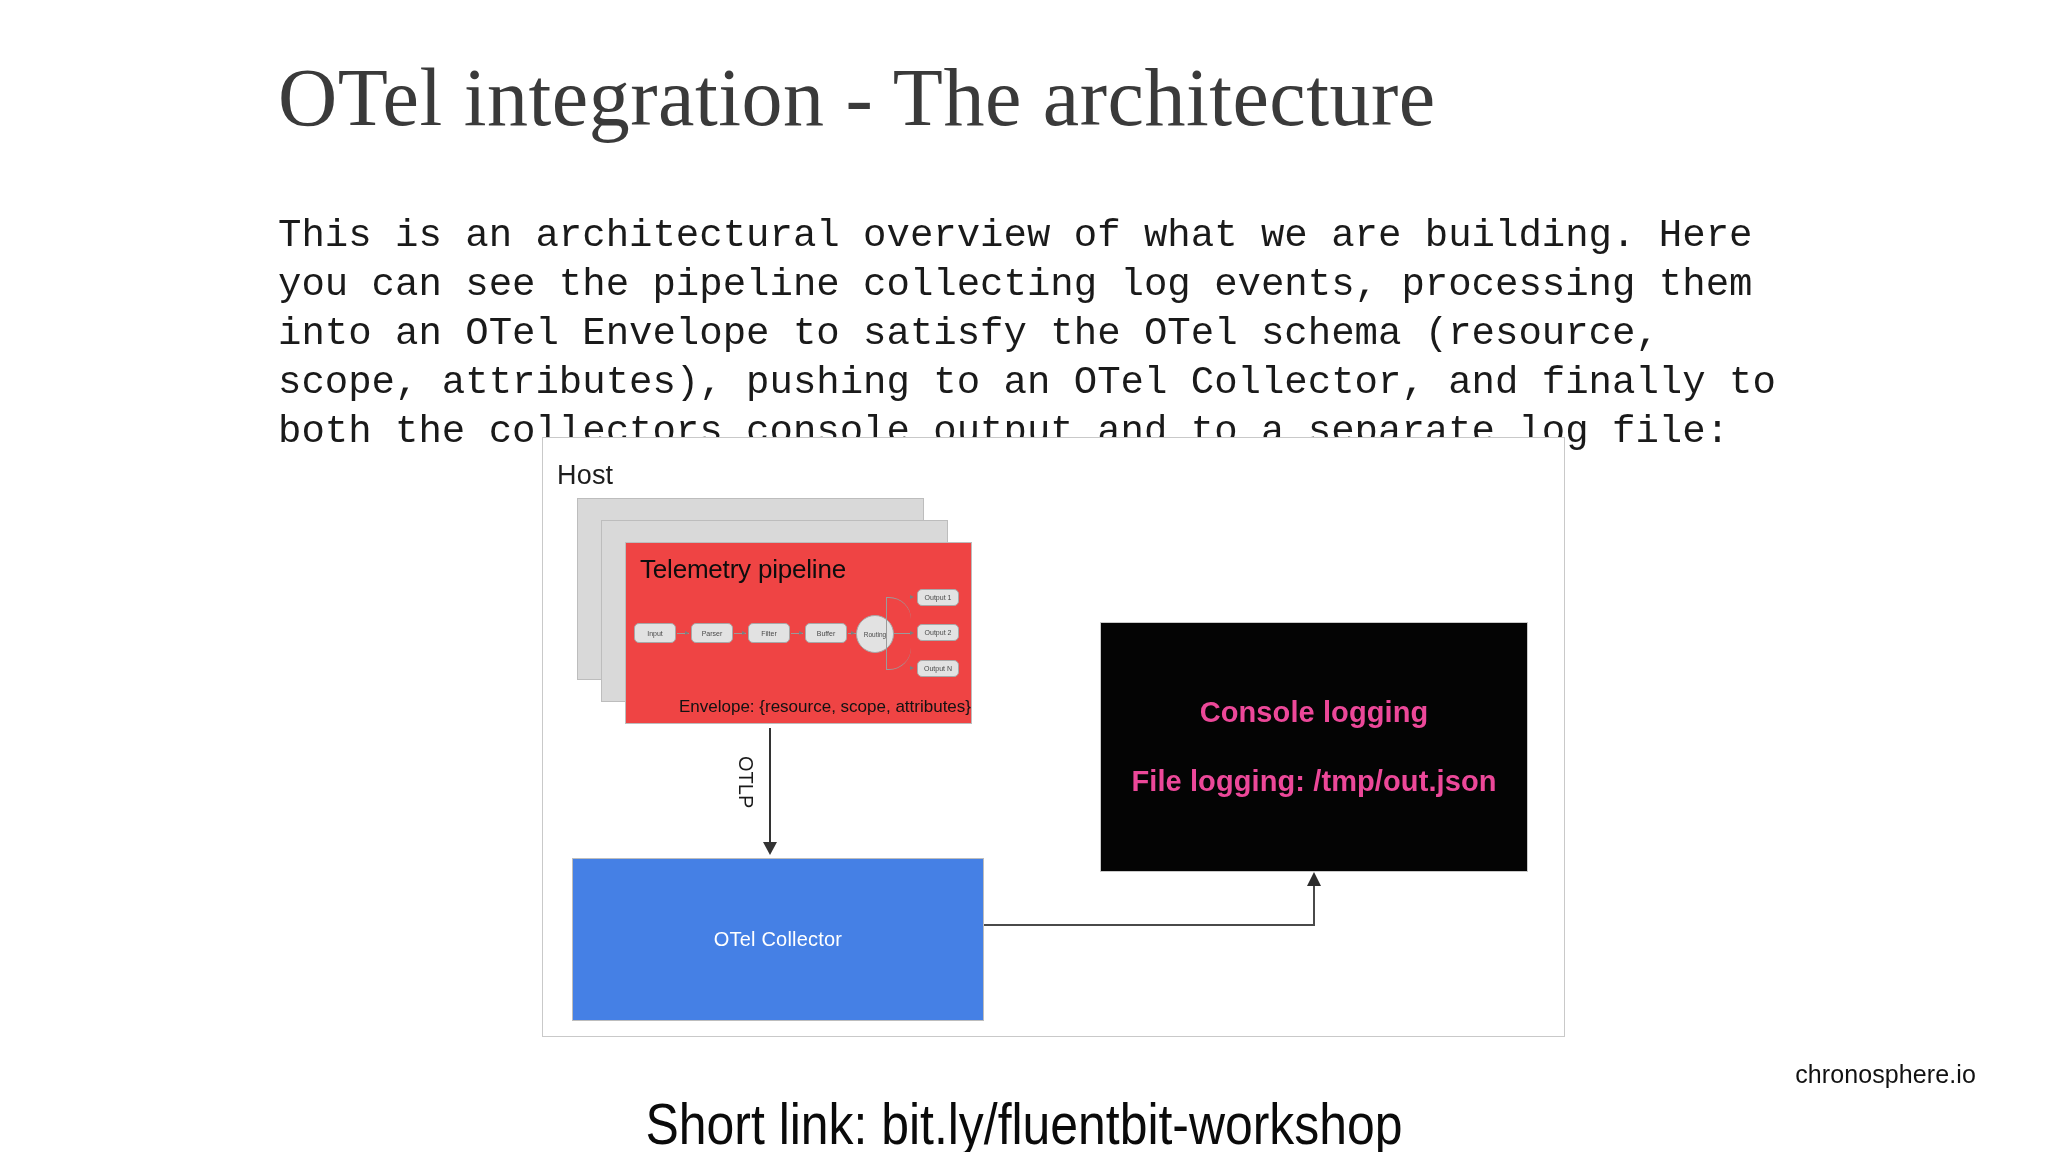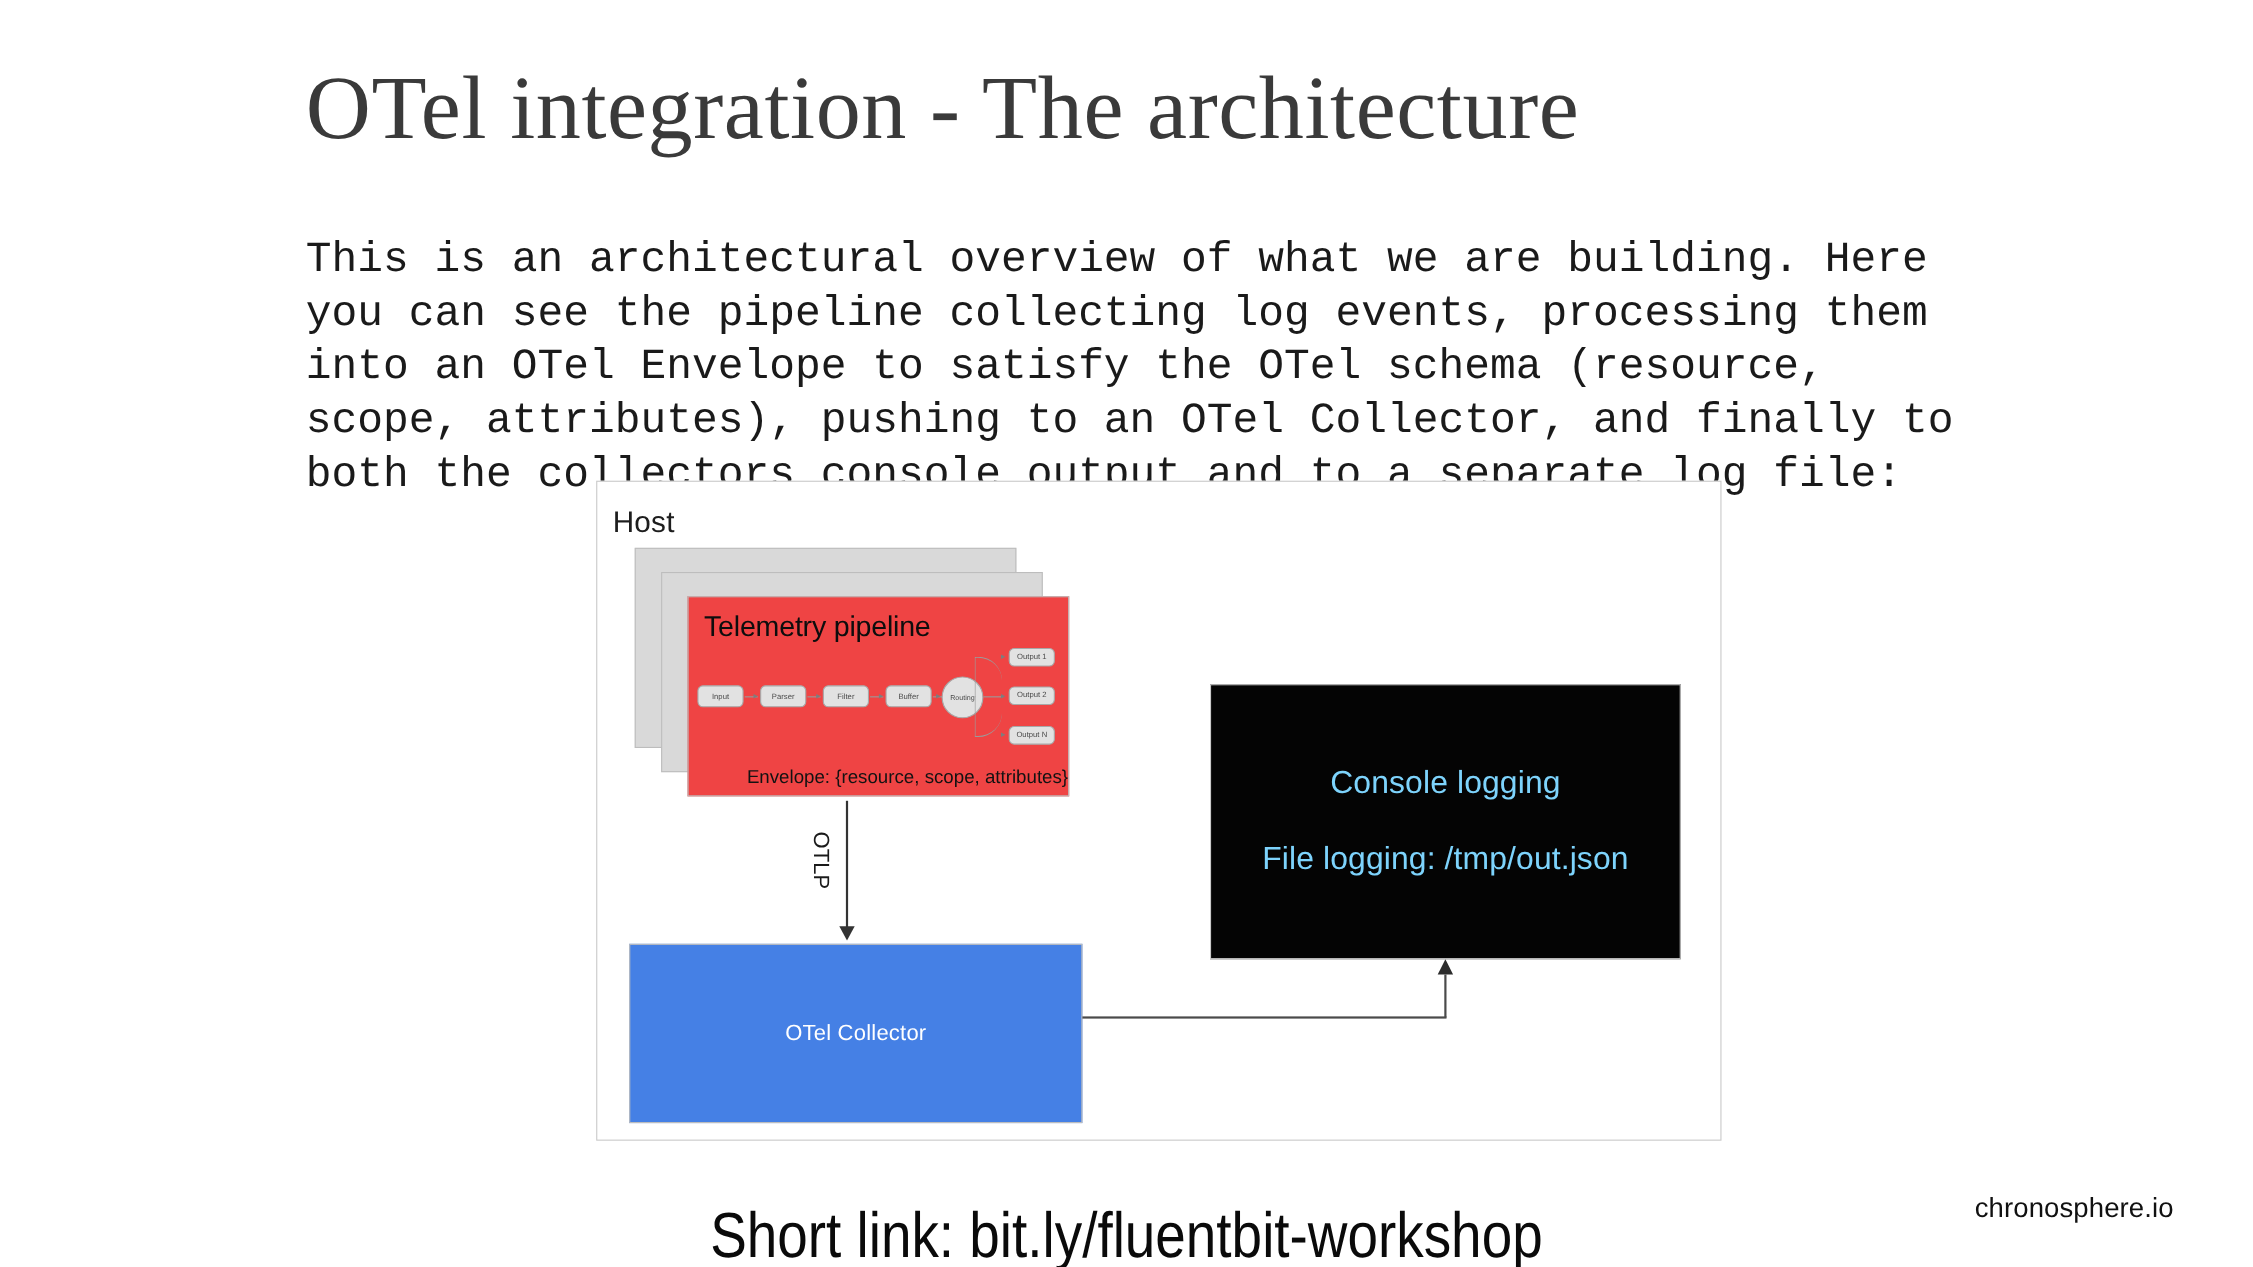--- a/index.html
+++ b/index.html
@@ -225,23 +225,24 @@
     background: #040404;
     border: 1px solid #c9c9c9;
     box-sizing: border-box;
     display: flex;
     flex-direction: column;
     align-items: center;
     justify-content: center;
     gap: 36px;
   }
   .console-line {
-    color: #7dd3fc;
+    color: #ec4899;
     font-size: 29px;
     letter-spacing: 0.1px;
+    font-weight: bold;
   }
 
   
   #conn-h {
     position: absolute;
     left: 441px;
     top: 486px;
     width: 331px;
     height: 1.6px;
     background: #4a4a4a;
@@ -273,21 +274,21 @@
     text-align: center;
     font-size: 58px;
     font-family: "Liberation Sans", sans-serif;
     color: #0a0a0a;
     letter-spacing: 0px;
     transform: scaleX(0.86);
   }
   #brand {
     position: absolute;
     right: 72px;
-    top: 1084px;
+    top: 1060px;
     font-size: 25px;
     color: #111111;
     letter-spacing: 0.1px;
   }
 </style>
 </head>
 <body>
 
 <div id="slide-title">OTel integration - The architecture</div>
 

